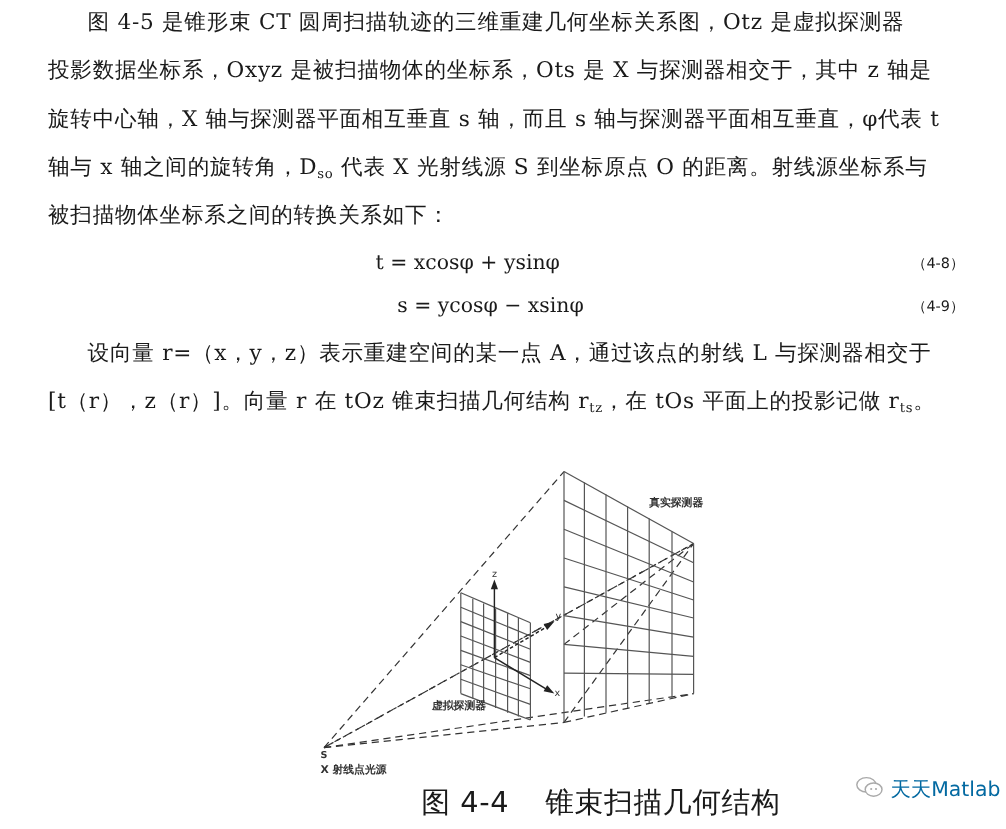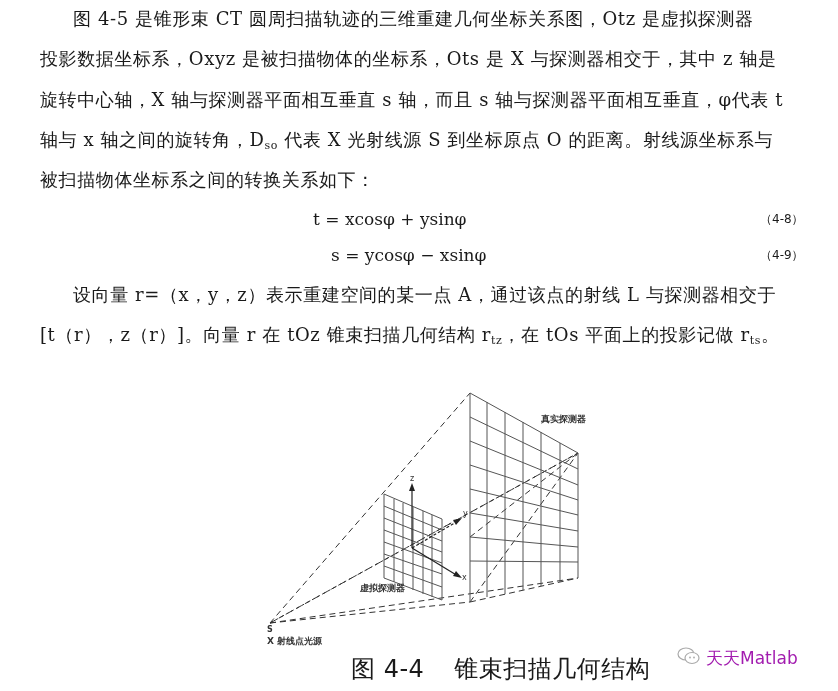--- a/index.html
+++ b/index.html
@@ -8,21 +8,21 @@
   .line { position: absolute; left: 0; white-space: nowrap; font-size: 18px; line-height: 24px; letter-spacing: 0.6px; }
   .indent { left: 73px; }
   .flush { left: 40px; }
   .sub { font-size: 11px; vertical-align: -3px; }
   .sans { font-family: "DejaVu Sans", "Liberation Sans", sans-serif; }
   .eq { position: absolute; font-family: "DejaVu Serif", "Liberation Serif", serif; font-size: 17px; line-height: 22px; }
   .eqnum { position: absolute; left: 760px; font-family: "DejaVu Sans", "Liberation Sans", sans-serif; font-size: 12px; line-height: 22px; text-align: right; }
   #figure { position: absolute; left: 0; top: 0; }
   .caption { position: absolute; left: 351px; top: 657px; font-size: 24px; line-height: 24px; letter-spacing: 0.5px; }
   .caption .sp { display: inline-block; width: 30px; }
-  .watermark { position: absolute; left: 676px; top: 646px; color: #a21caf; font-family: "DejaVu Sans", "Liberation Sans", sans-serif; font-size: 17px; line-height: 22px; }
+  .watermark { position: absolute; left: 712px; top: 646px; color: #0369a1; font-family: "DejaVu Sans", "Liberation Sans", sans-serif; font-size: 17px; line-height: 22px; }
   .watermark .icon { display: inline-block; vertical-align: middle; margin-right: 4px; }
 </style>
 </head>
 <body>
 
 <div class="line indent" style="top:7px;">图 4-5 是锥形束 CT 圆周扫描轨迹的三维重建几何坐标关系图，Otz 是虚拟探测器</div>
 <div class="line flush" style="top:47px;">投影数据坐标系，Oxyz 是被扫描物体的坐标系，Ots 是 X 与探测器相交于，其中 z 轴是</div>
 <div class="line flush" style="top:88px;">旋转中心轴，X 轴与探测器平面相互垂直 s 轴，而且 s 轴与探测器平面相互垂直，φ代表 t</div>
 <div class="line flush" style="top:128px;"><span>轴与 x 轴之间的旋转角，</span><span>D</span><span class="sub">so</span><span> 代表 X 光射线源 S 到坐标原点 O 的距离。射线源坐标系与</span></div>
 <div class="line flush" style="top:168px;">被扫描物体坐标系之间的转换关系如下：</div>

